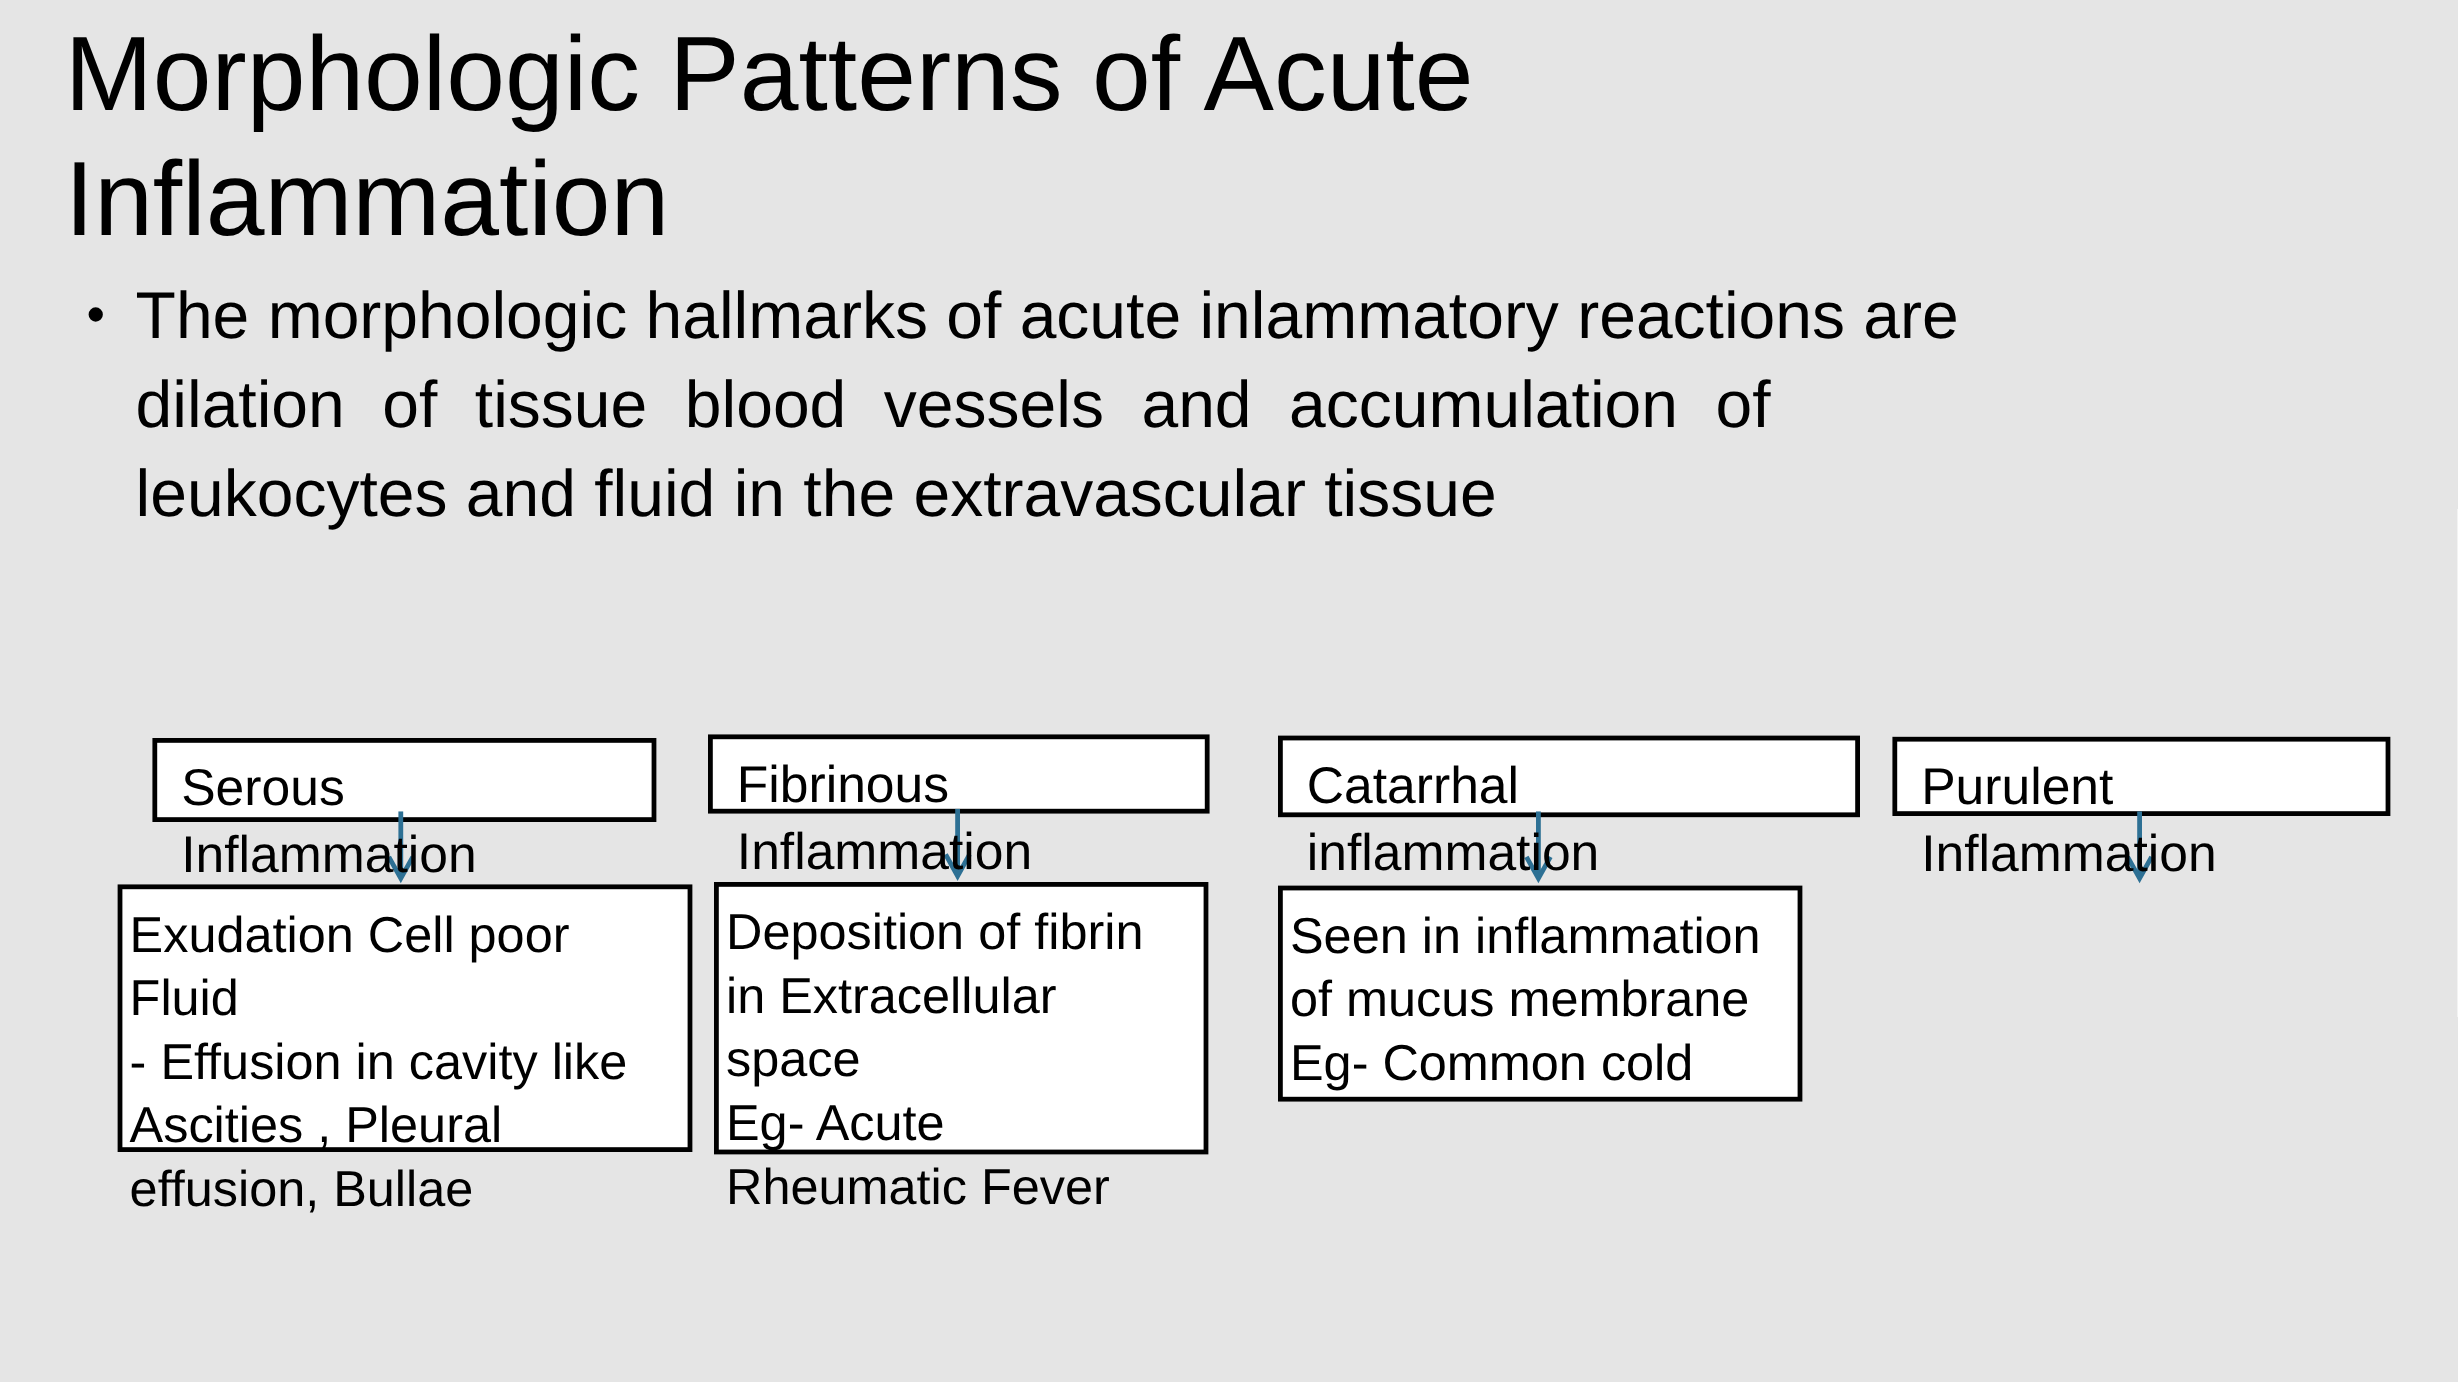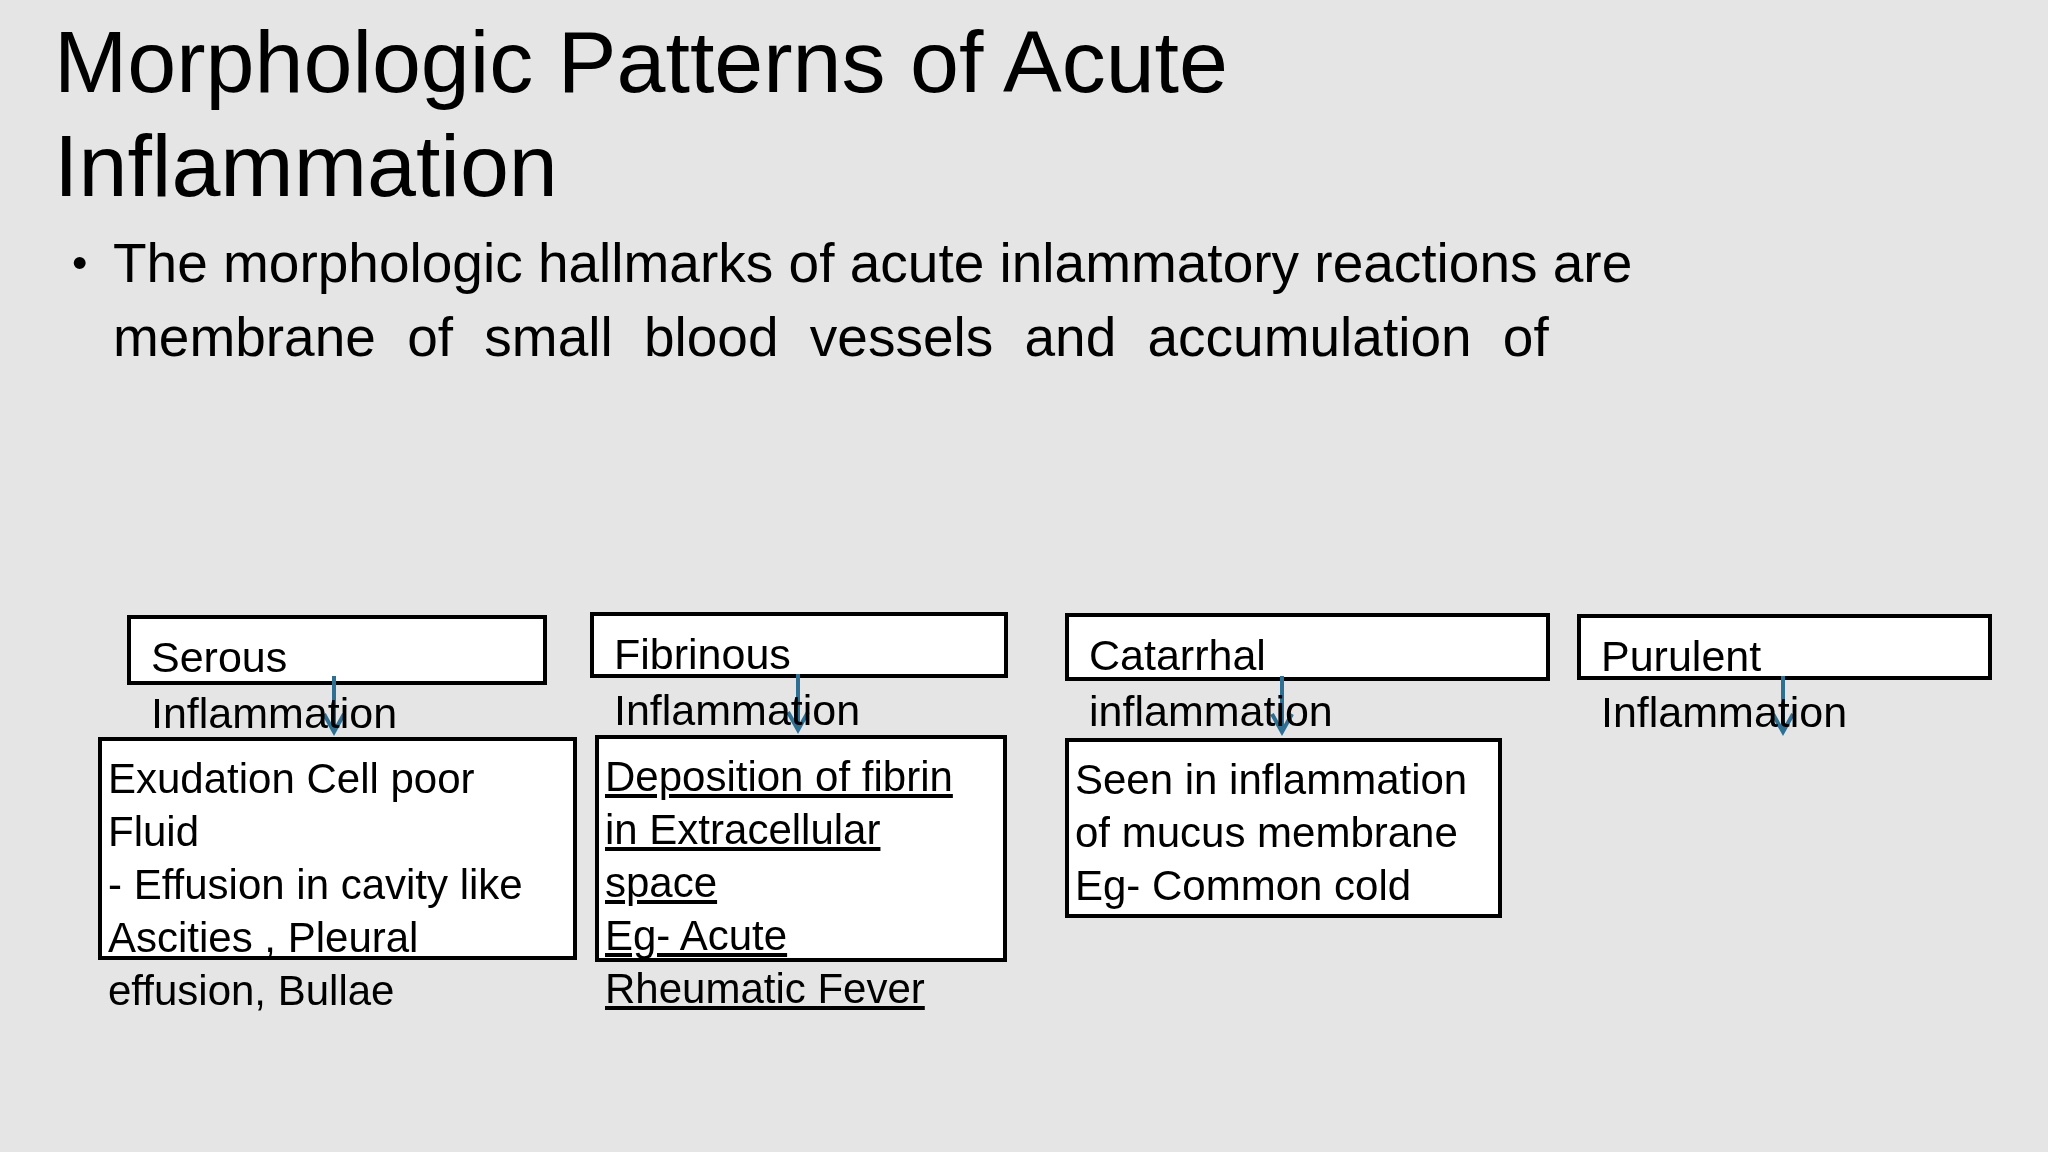--- a/index.html
+++ b/index.html
@@ -67,21 +67,21 @@
     line-height: 53px;
     white-space: pre-line;
     position: relative;
     z-index: 2;
   }
   .hbox-1 { left: 127px;  top: 615px; width: 420px; height: 70px; }
   .hbox-2 { left: 590px;  top: 612px; width: 418px; height: 66px; }
   .hbox-3 { left: 1065px; top: 613px; width: 485px; height: 68px; }
   .hbox-4 { left: 1577px; top: 614px; width: 415px; height: 66px; }
   .bbox-1 { left: 98px;   top: 737px; width: 479px; height: 223px; }
-  .bbox-2 { left: 595px;  top: 735px; width: 412px; height: 227px; text-decoration: underline; }
+  .bbox-2 { left: 595px;  top: 735px; width: 412px; height: 227px; }
   .bbox-3 { left: 1065px; top: 738px; width: 437px; height: 180px; }
   .bbox-4 { left: 1576px; top: 735px; width: 417px; height: 172px; }
   
   .arrow-svg {
     position: absolute;
     width: 30px;
     height: 64px;
     z-index: 1;
   }
   .arrow-svg line, .arrow-svg polyline {
@@ -102,21 +102,22 @@
   <div class="title">
     <div>Morphologic Patterns of Acute</div>
     <div>Inflammation</div>
   </div>
 
   <div class="para">
     <div class="para-row">
       <div class="bullet-marker">•</div>
       <div class="para-lines">
         <div class="para-line">The morphologic hallmarks of acute inlammatory reactions are</div>
-        <div class="para-line spread">membrane of small blood vessels and accumulation of</div>
+        <div class="para-line spread">dilation of tissue blood vessels and accumulation of</div>
+        <div class="para-line">leukocytes and fluid in the extravascular tissue</div>
       </div>
     </div>
   </div>
 
   <div class="hbox hbox-1">
     <div class="hbox-text">Serous Inflammation</div>
   </div>
   <svg class="arrow-svg arrow-1" viewBox="0 0 30 64">
     <line x1="15" y1="0" x2="15" y2="54"></line>
     <polyline points="5,38 15,56 25,38"></polyline>

